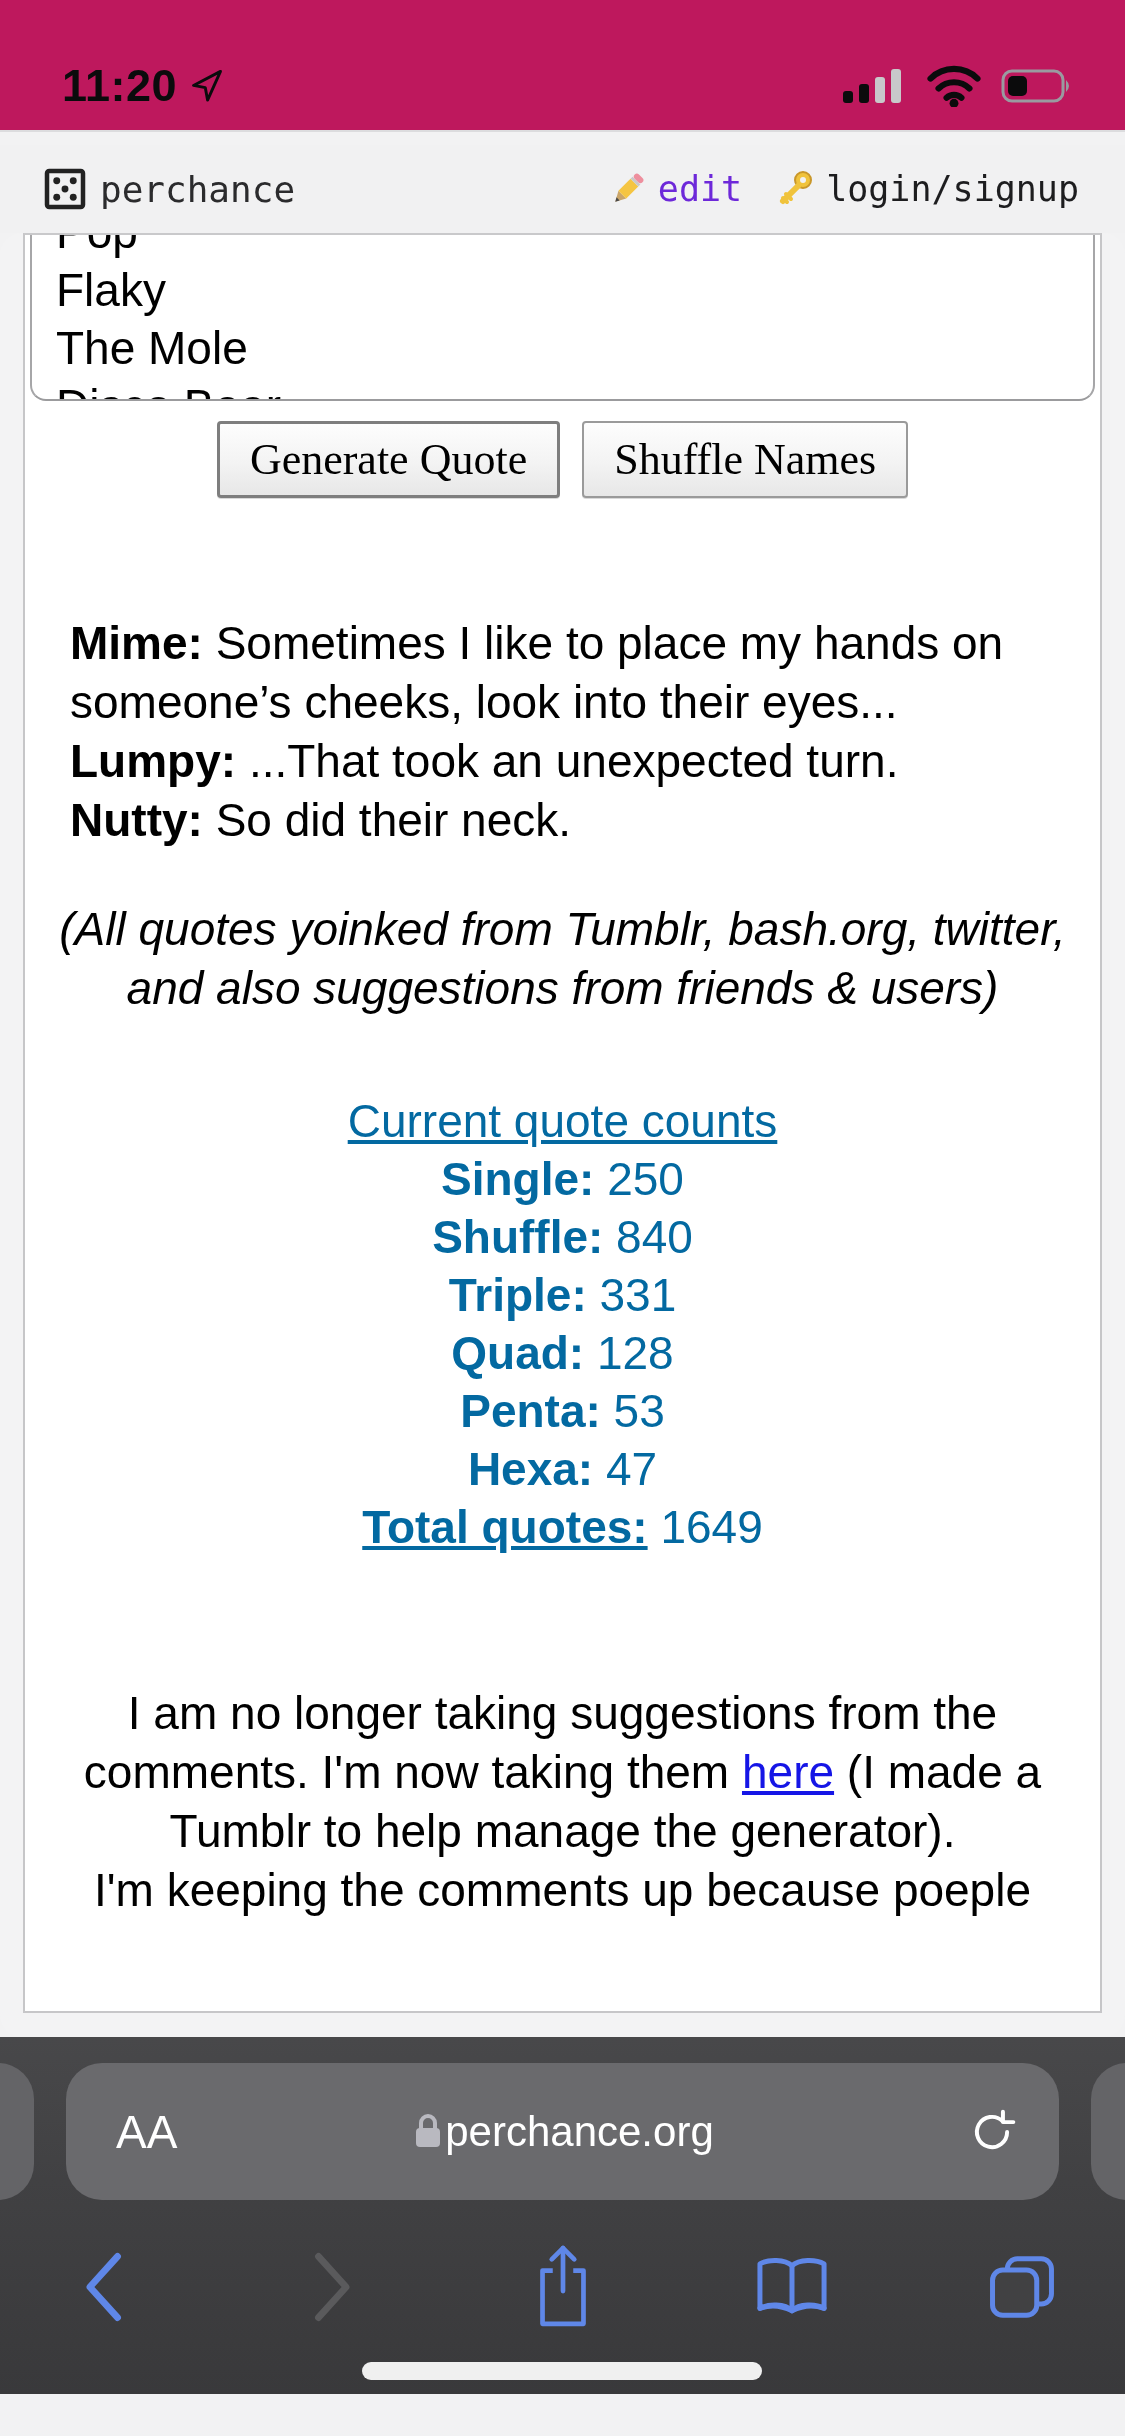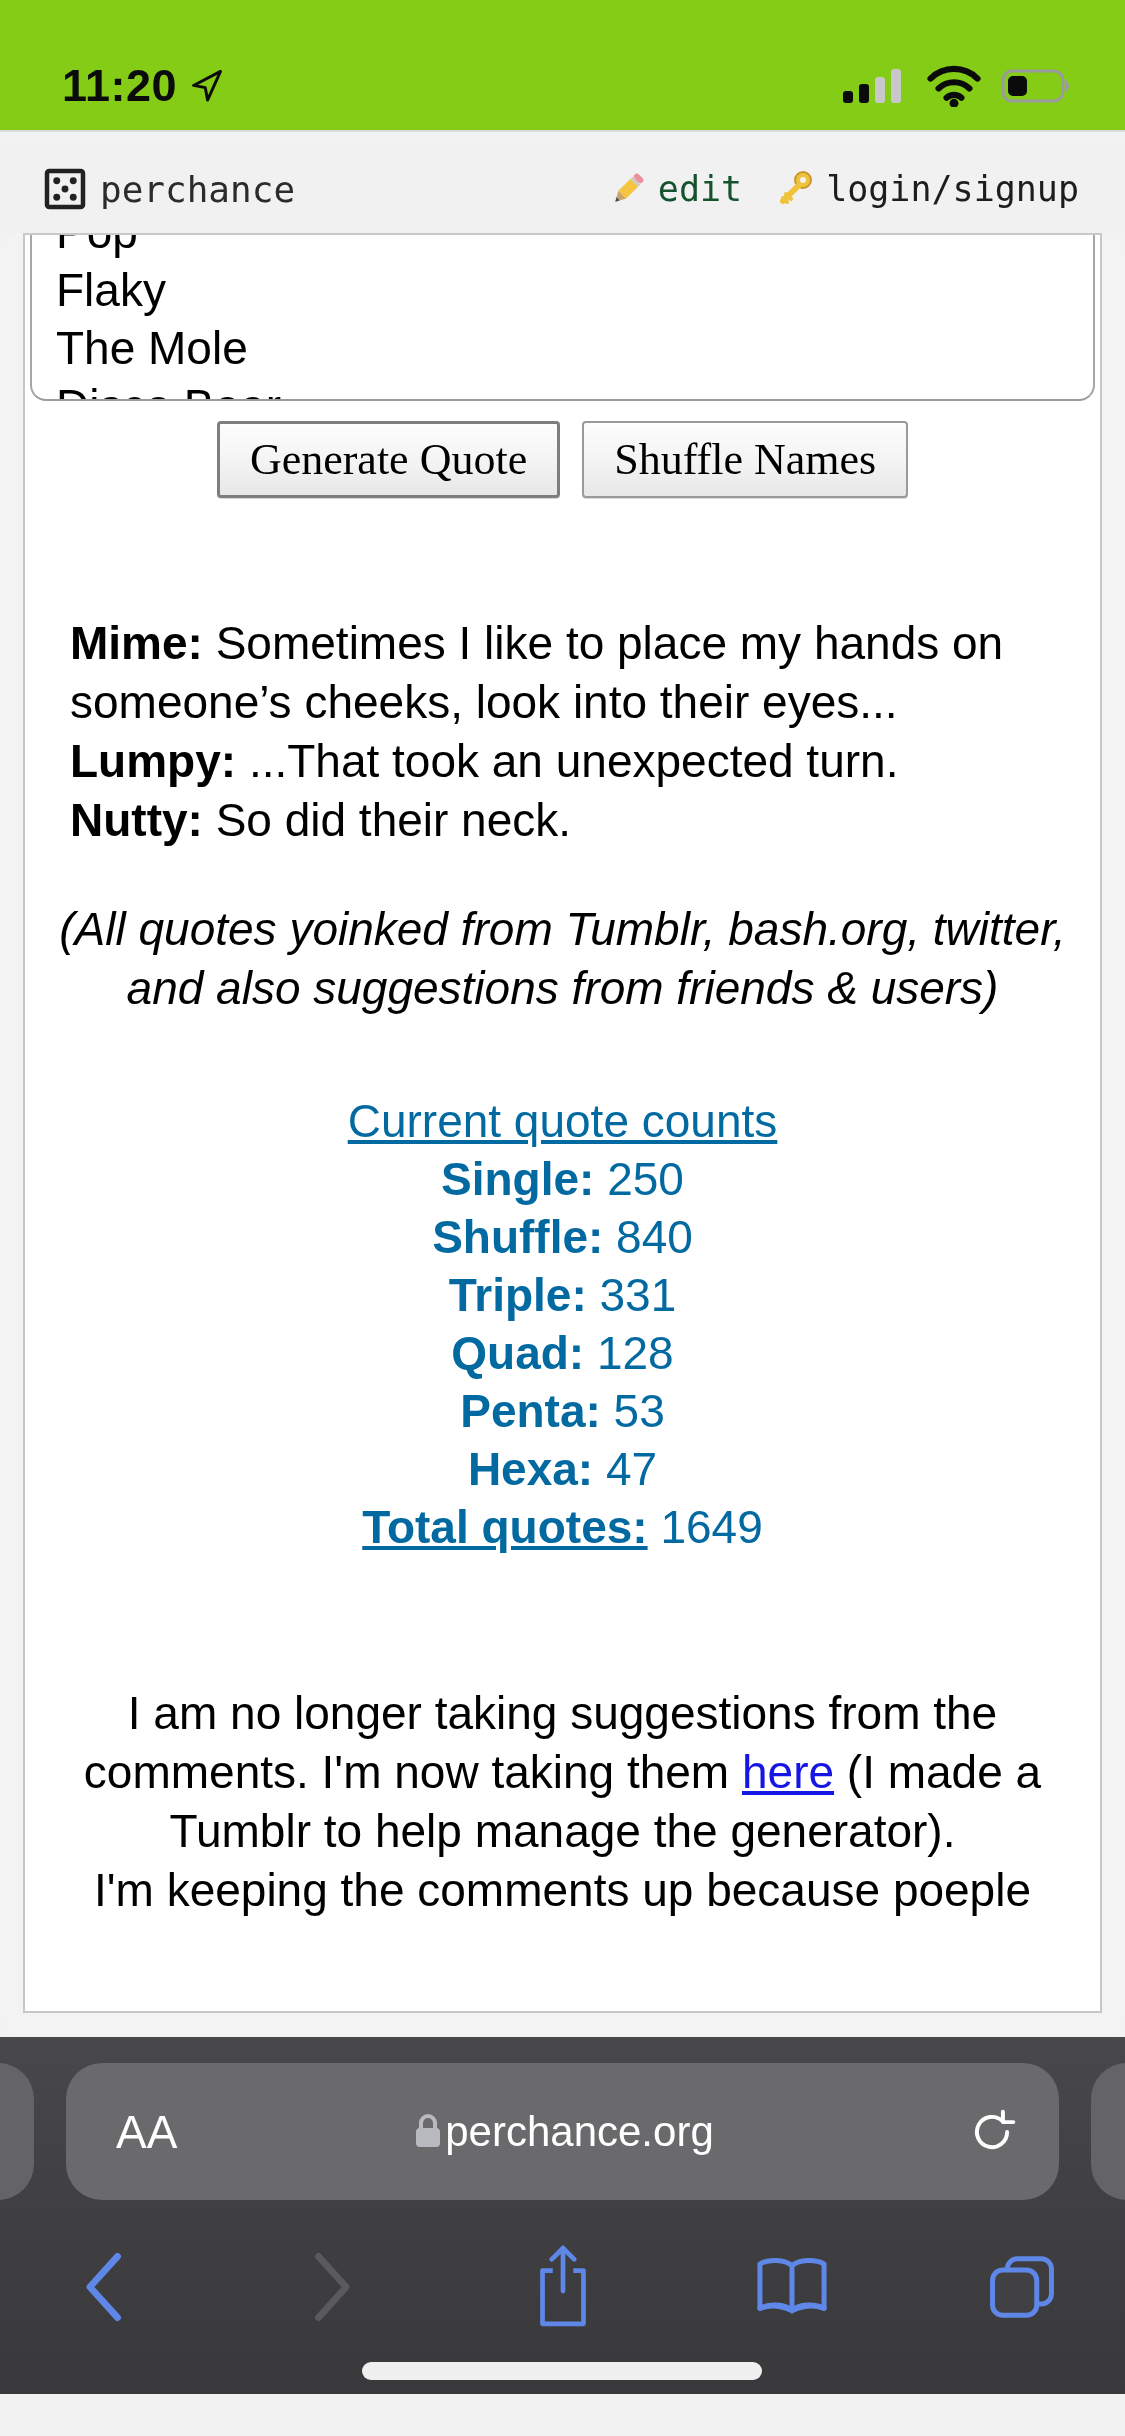--- a/index.html
+++ b/index.html
@@ -1,32 +1,32 @@
 <!DOCTYPE html>
 <html><head>
 <meta charset="utf-8">
 <style>
   * { margin:0; padding:0; box-sizing:border-box; }
   html,body { width:1125px; background:#000; }
   body { font-family:"Liberation Sans", sans-serif; }
   .phone { position:relative; width:1125px; height:2436px; overflow:hidden; background:#f2f2f3; }
 
   
-  .status-bar { position:absolute; top:0; left:0; right:0; height:132px; background:#84cc16; border-bottom:2px solid #dcdcde; }
+  .status-bar { position:absolute; top:0; left:0; right:0; height:132px; background:#be185d; border-bottom:2px solid #dcdcde; }
   .status-content { position:absolute; top:56px; left:0; right:0; height:60px; display:flex; align-items:center; }
   .time { margin-left:62px; font-size:45px; font-weight:700; color:#0b0b0c; letter-spacing:0.5px; display:flex; align-items:center; gap:12px; }
   .status-right { position:absolute; right:50px; top:0; height:60px; display:flex; align-items:center; gap:18px; }
 
   
   .site-header { position:absolute; top:145px; left:0; right:0; height:88px; background:#f1f1f2; display:flex; align-items:center; font-family:"DejaVu Sans Mono", monospace; }
   .brand-wrap { display:flex; align-items:center; gap:14px; margin-left:44px; }
   .brand-label { font-size:36px; color:#2b2b2d; }
   .header-links { position:absolute; right:46px; display:flex; align-items:center; gap:34px; }
   .hlink { display:flex; align-items:center; gap:10px; font-size:35px; }
-  .edit-label { color:#14532d; }
+  .edit-label { color:#6d28d9; }
   .login-label { color:#1d1d1f; }
 
   
   .page { position:absolute; top:233px; left:0; right:0; height:1804px; background:#f3f3f4;border-radius:22px; }
   .content-box { position:absolute; top:0; left:23px; width:1079px; height:1780px; background:#fff; border:2px solid #c6c6c8; border-top:2px solid #c9c9cb; overflow:hidden; }
 
   .names-box { position:relative; margin:0 5px; height:166px; overflow:hidden; background:#fff; border-left:2px solid #a6a6a8; border-right:2px solid #a6a6a8; border-bottom:2px solid #9b9b9d; border-radius:0 0 16px 16px; }
   .names-scroll { margin-top:-32px; padding-left:24px; font-size:46px; line-height:58px; color:#000; }
 
   .buttons-row { margin-top:20px; display:flex; justify-content:center; gap:22px; }

